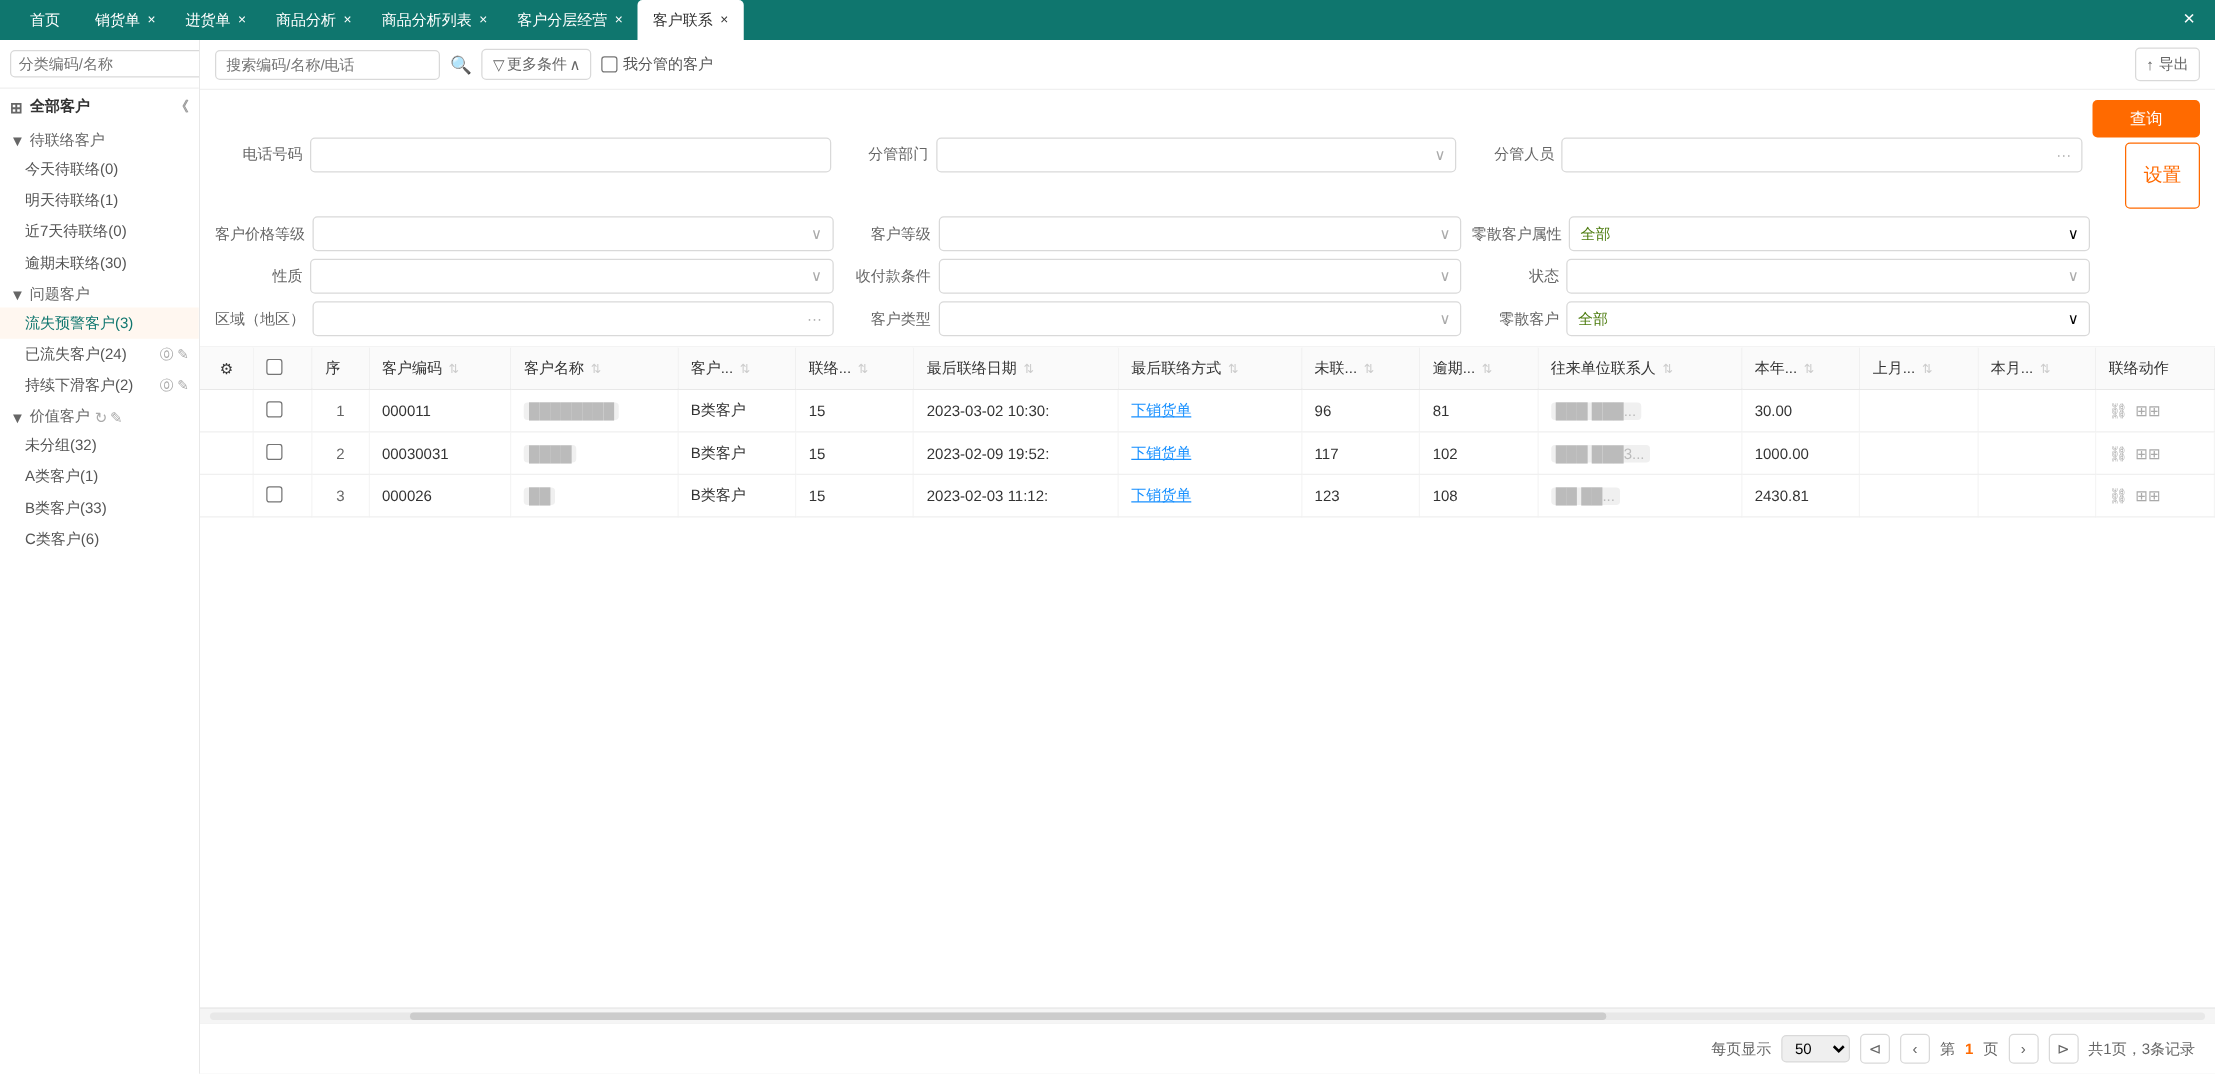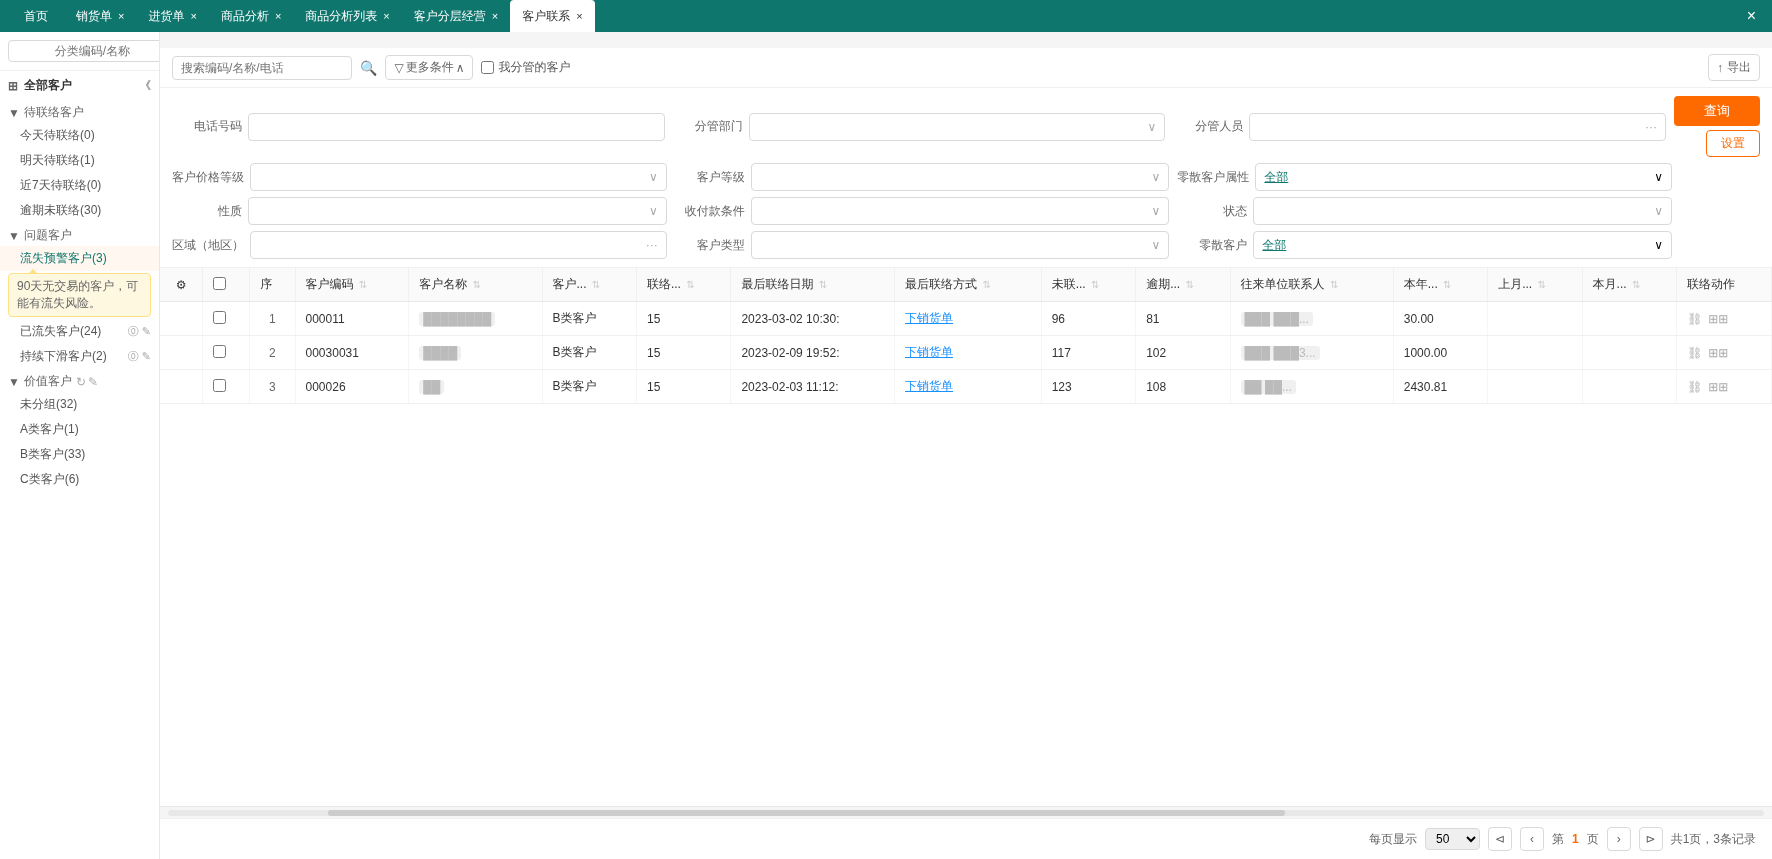--- a/index.html
+++ b/index.html
@@ -58,21 +58,20 @@
       padding: 8px;
       border-bottom: 1px solid #f0f0f0;
     }
     .sidebar-search input {
       flex: 1;
       border: 1px solid #d9d9d9;
       border-radius: 4px;
       padding: 3px 6px;
       outline: none;
       font-size: 12px;
-      text-align: center;
     }
     .sidebar-section-header {
       display: flex;
       align-items: center;
       padding: 6px 8px;
       font-weight: bold;
       color: #333;
       cursor: pointer;
       font-size: 13px;
     }
@@ -136,21 +135,20 @@
     }
 
     
     .filter-bar {
       background: #fff;
       padding: 6px 12px;
       display: flex;
       align-items: center;
       border-bottom: 1px solid #f0f0f0;
       gap: 8px;
-      margin-top: 16px;
     }
     .filter-search-input {
       border: 1px solid #d9d9d9;
       border-radius: 4px;
       padding: 4px 8px;
       width: 180px;
       outline: none;
       font-size: 12px;
       color: #999;
     }
@@ -259,38 +257,38 @@
       border-radius: 4px;
       padding: 4px 8px;
       height: 28px;
       display: flex;
       align-items: center;
       justify-content: space-between;
       cursor: pointer;
       background: #fff;
       font-size: 12px;
     }
-    .filter-with-label-value .value-text { color: #0f766e; text-decoration: underline; }
+    .filter-with-label-value .value-text { color: #4d7c0f; }
     .query-btn {
       background: #ff6a00;
       color: #fff;
       border: none;
       border-radius: 4px;
       padding: 6px 30px;
       cursor: pointer;
       font-size: 13px;
     }
     .settings-btn {
       background: #fff;
       color: #ff6a00;
       border: 1px solid #ff6a00;
       border-radius: 4px;
-      padding: 4px 14px;
-      cursor: pointer;
-      font-size: 12px;
+      padding: 16px 14px;
+      cursor: pointer;
+      font-size: 15px;
       margin-top: 4px;
     }
     .btn-group-right {
       display: flex;
       flex-direction: column;
       align-items: flex-end;
       min-width: 80px;
     }
 
     
@@ -459,23 +457,20 @@
       <span>逾期未联络(30)</span>
     </div>
 
     <div class="sidebar-group-label">
       <span class="arrow">▼</span>
       <span>问题客户</span>
     </div>
 
     <div class="sidebar-item active">
       <span style="color:#0f766e; font-weight:500;">流失预警客户(3)</span>
-    </div>
-    <div class="tooltip-bubble">
-      <span>90天无交易的客户，可能有流失风险。</span>
     </div>
     <div class="sidebar-item-with-icons">
       <span>已流失客户(24)</span>
       <span class="item-icons">⓪ ✎</span>
     </div>
     <div class="sidebar-item-with-icons">
       <span>持续下滑客户(2)</span>
       <span class="item-icons">⓪ ✎</span>
     </div>
 

